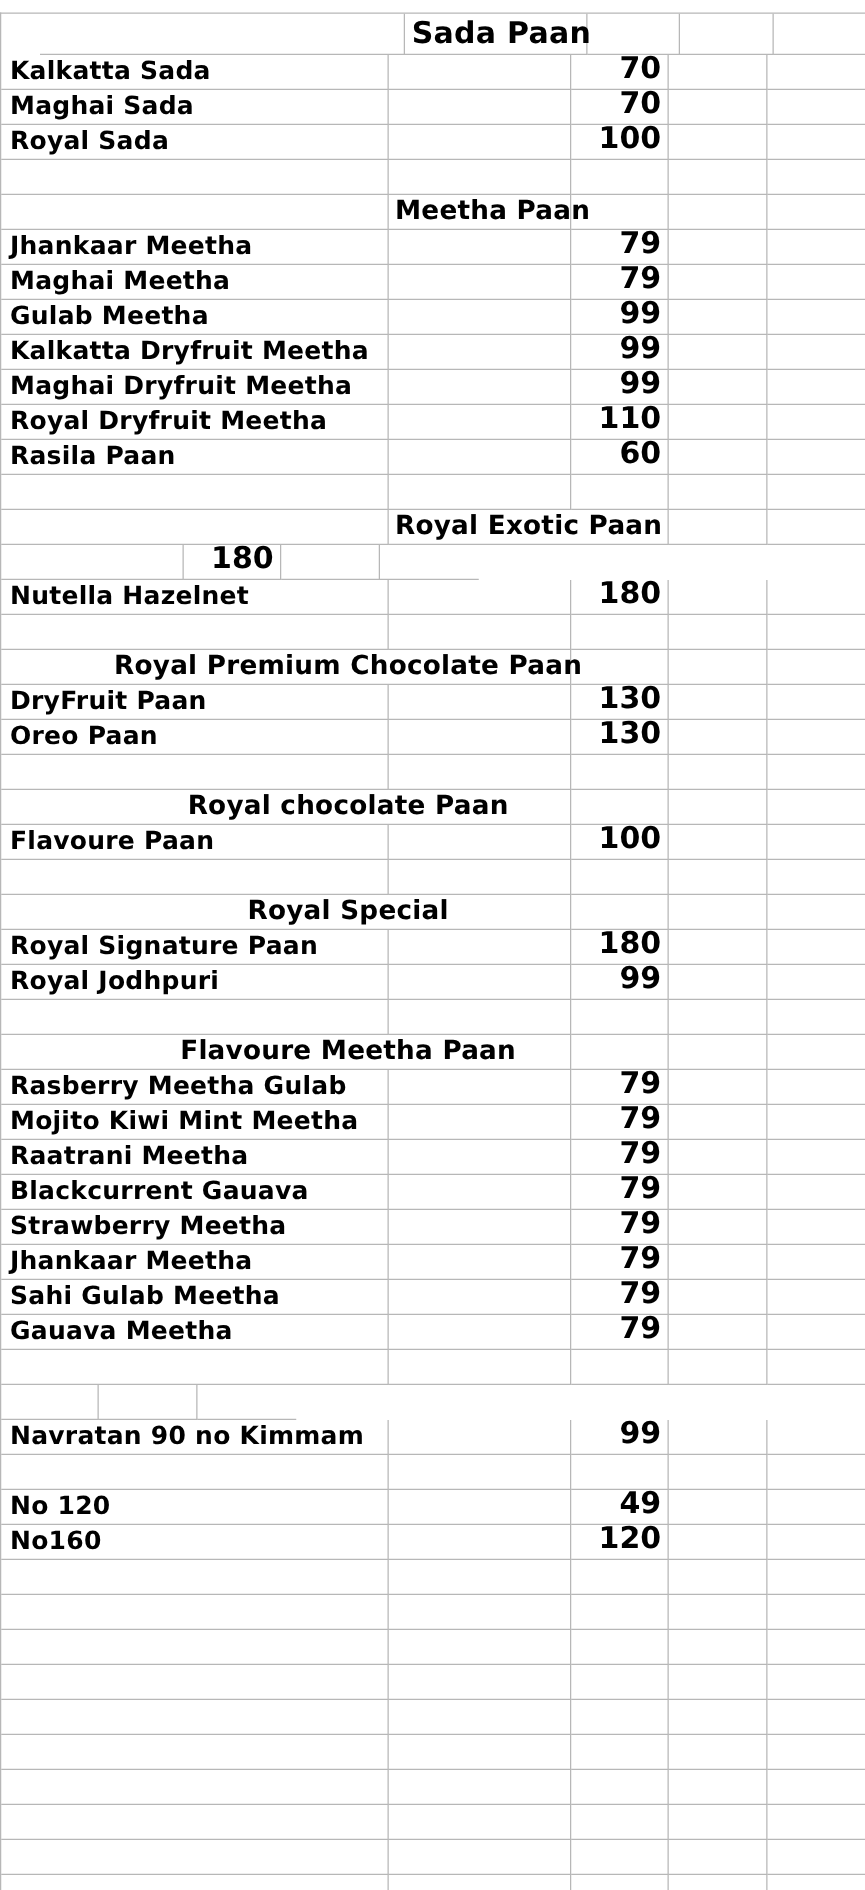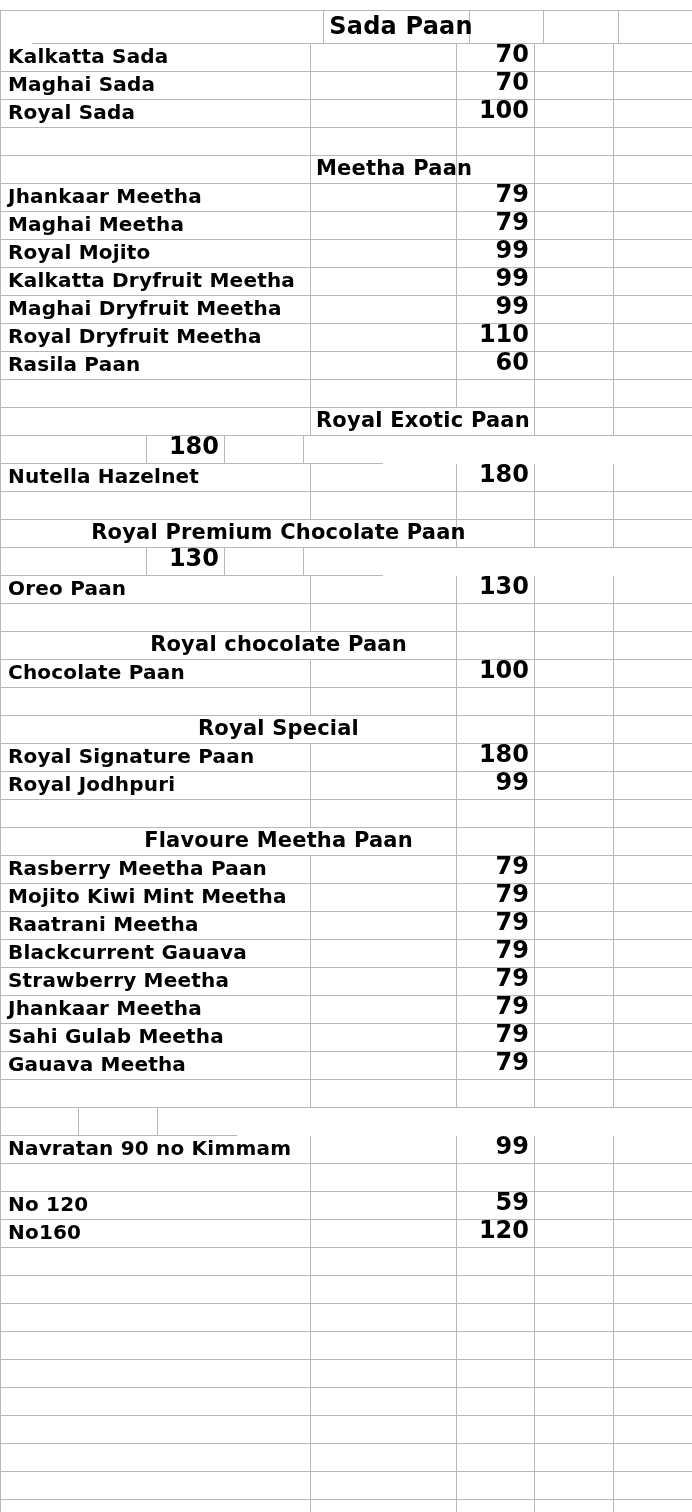--- a/index.html
+++ b/index.html
@@ -102,21 +102,21 @@
       <div class="c w-e"></div>
     </div>
     <div class="row">
       <div class="c w-a name">Maghai Meetha</div>
       <div class="c w-b"></div>
       <div class="c w-c price">79</div>
       <div class="c w-d"></div>
       <div class="c w-e"></div>
     </div>
     <div class="row">
-      <div class="c w-a name">Royal Mojito</div>
+      <div class="c w-a name">Gulab Meetha</div>
       <div class="c w-b"></div>
       <div class="c w-c price">99</div>
       <div class="c w-d"></div>
       <div class="c w-e"></div>
     </div>
     <div class="row">
       <div class="c w-a name">Kalkatta Dryfruit Meetha</div>
       <div class="c w-b"></div>
       <div class="c w-c price">99</div>
       <div class="c w-d"></div>
@@ -176,20 +176,21 @@
       <div class="c w-d"></div>
       <div class="c w-e"></div>
     </div>
     <div class="row">
       <div class="c merged-ab hdr-ab">Royal Premium Chocolate Paan</div>
       <div class="c w-c"></div>
       <div class="c w-d"></div>
       <div class="c w-e"></div>
     </div>
     <div class="row">
+      <div class="c w-a name">DryFruit Paan</div>
       <div class="c w-b"></div>
       <div class="c w-c price">130</div>
       <div class="c w-d"></div>
       <div class="c w-e"></div>
     </div>
     <div class="row">
       <div class="c w-a name">Oreo Paan</div>
       <div class="c w-b"></div>
       <div class="c w-c price">130</div>
       <div class="c w-d"></div>
@@ -202,21 +203,21 @@
       <div class="c w-d"></div>
       <div class="c w-e"></div>
     </div>
     <div class="row">
       <div class="c merged-ab hdr-ab">Royal chocolate Paan</div>
       <div class="c w-c"></div>
       <div class="c w-d"></div>
       <div class="c w-e"></div>
     </div>
     <div class="row">
-      <div class="c w-a name">Chocolate Paan</div>
+      <div class="c w-a name">Flavoure Paan</div>
       <div class="c w-b"></div>
       <div class="c w-c price">100</div>
       <div class="c w-d"></div>
       <div class="c w-e"></div>
     </div>
     <div class="row">
       <div class="c w-a name"></div>
       <div class="c w-b"></div>
       <div class="c w-c price"></div>
       <div class="c w-d"></div>
@@ -249,21 +250,21 @@
       <div class="c w-d"></div>
       <div class="c w-e"></div>
     </div>
     <div class="row">
       <div class="c merged-ab hdr-ab">Flavoure Meetha Paan</div>
       <div class="c w-c"></div>
       <div class="c w-d"></div>
       <div class="c w-e"></div>
     </div>
     <div class="row">
-      <div class="c w-a name">Rasberry Meetha Paan</div>
+      <div class="c w-a name">Rasberry Meetha Gulab</div>
       <div class="c w-b"></div>
       <div class="c w-c price">79</div>
       <div class="c w-d"></div>
       <div class="c w-e"></div>
     </div>
     <div class="row">
       <div class="c w-a name">Mojito Kiwi Mint Meetha</div>
       <div class="c w-b"></div>
       <div class="c w-c price">79</div>
       <div class="c w-d"></div>
@@ -333,21 +334,21 @@
     <div class="row">
       <div class="c w-a name"></div>
       <div class="c w-b"></div>
       <div class="c w-c price"></div>
       <div class="c w-d"></div>
       <div class="c w-e"></div>
     </div>
     <div class="row">
       <div class="c w-a name">No 120</div>
       <div class="c w-b"></div>
-      <div class="c w-c price">59</div>
+      <div class="c w-c price">49</div>
       <div class="c w-d"></div>
       <div class="c w-e"></div>
     </div>
     <div class="row">
       <div class="c w-a name">No160</div>
       <div class="c w-b"></div>
       <div class="c w-c price">120</div>
       <div class="c w-d"></div>
       <div class="c w-e"></div>
     </div>

